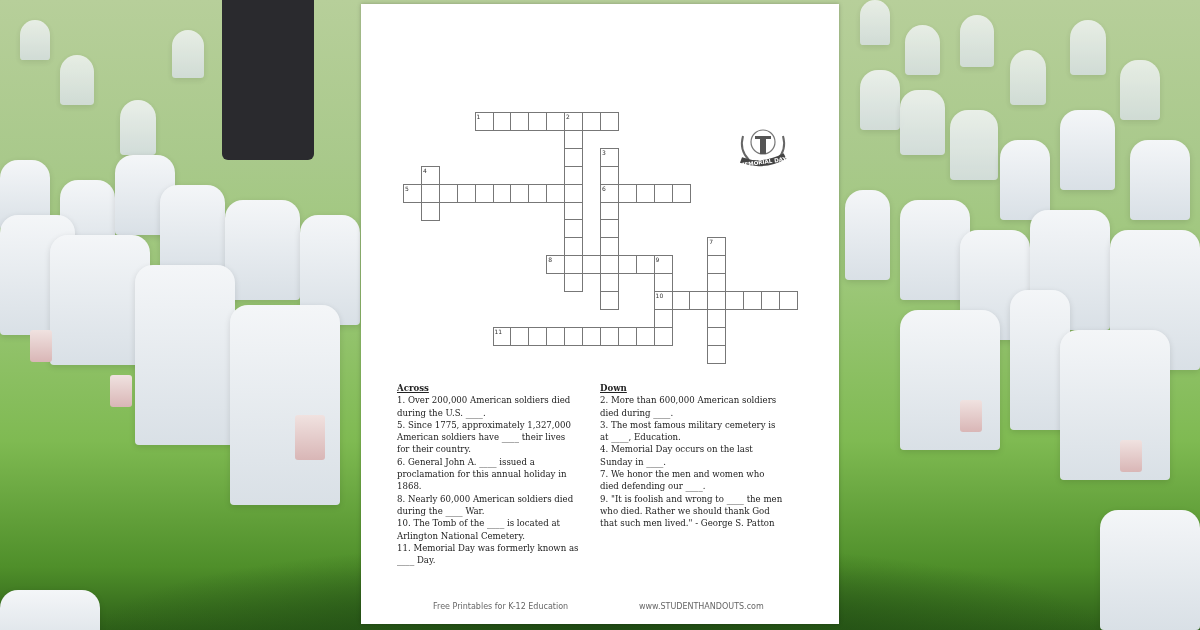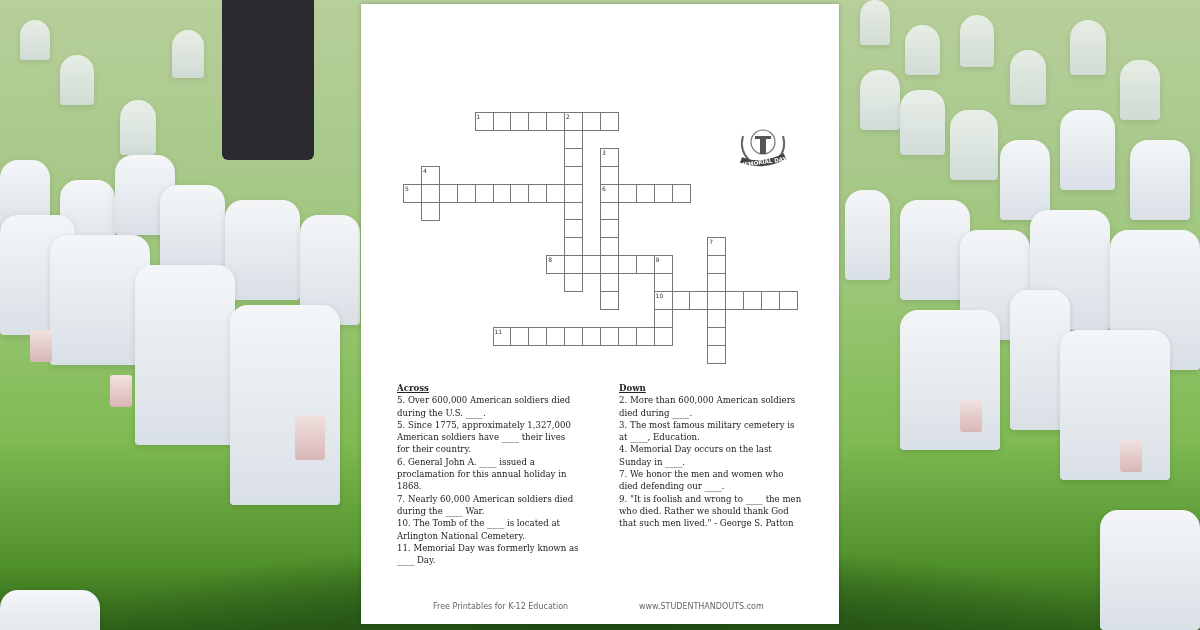--- a/index.html
+++ b/index.html
@@ -179,38 +179,38 @@
     <path d="M50 20 Q54 34 44 44" fill="none" stroke="#666" stroke-width="2"></path>
     <rect x="27" y="20" width="6" height="18" fill="#555"></rect>
     <rect x="22" y="20" width="16" height="3" fill="#555"></rect>
     <path d="M8 44 Q30 52 52 40" fill="none" stroke="#444" stroke-width="6"></path>
     <text x="30" y="48" font-size="5.5" text-anchor="middle" fill="#fff" font-family="DejaVu Sans, sans-serif" font-weight="bold" transform="rotate(-8 30 48)">MEMORIAL DAY</text>
   </svg>
 
   <div class="clues" style="left:36px;width:220px">
     <div class="hd">Across</div>
     <div id="across-list">
-        <div>5. Over 600,000 American soldiers died</div>
+        <div>1. Over 200,000 American soldiers died</div>
         <div>during the U.S. ____.</div>
         <div>5. Since 1775, approximately 1,327,000</div>
         <div>American soldiers have ____ their lives</div>
         <div>for their country.</div>
         <div>6. General John A. ____ issued a</div>
         <div>proclamation for this annual holiday in</div>
         <div>1868.</div>
-        <div>7. Nearly 60,000 American soldiers died</div>
+        <div>8. Nearly 60,000 American soldiers died</div>
         <div>during the ____ War.</div>
         <div>10. The Tomb of the ____ is located at</div>
         <div>Arlington National Cemetery.</div>
         <div>11. Memorial Day was formerly known as</div>
         <div>____ Day.</div>
       </div>
   </div>
 
-  <div class="clues" style="left:258px;width:220px">
+  <div class="clues" style="left:239px;width:220px">
     <div class="hd">Down</div>
     <div id="down-list">
         <div>2. More than 600,000 American soldiers</div>
         <div>died during ____.</div>
         <div>3. The most famous military cemetery is</div>
         <div>at ____, Education.</div>
         <div>4. Memorial Day occurs on the last</div>
         <div>Sunday in ____.</div>
         <div>7. We honor the men and women who</div>
         <div>died defending our ____.</div>

